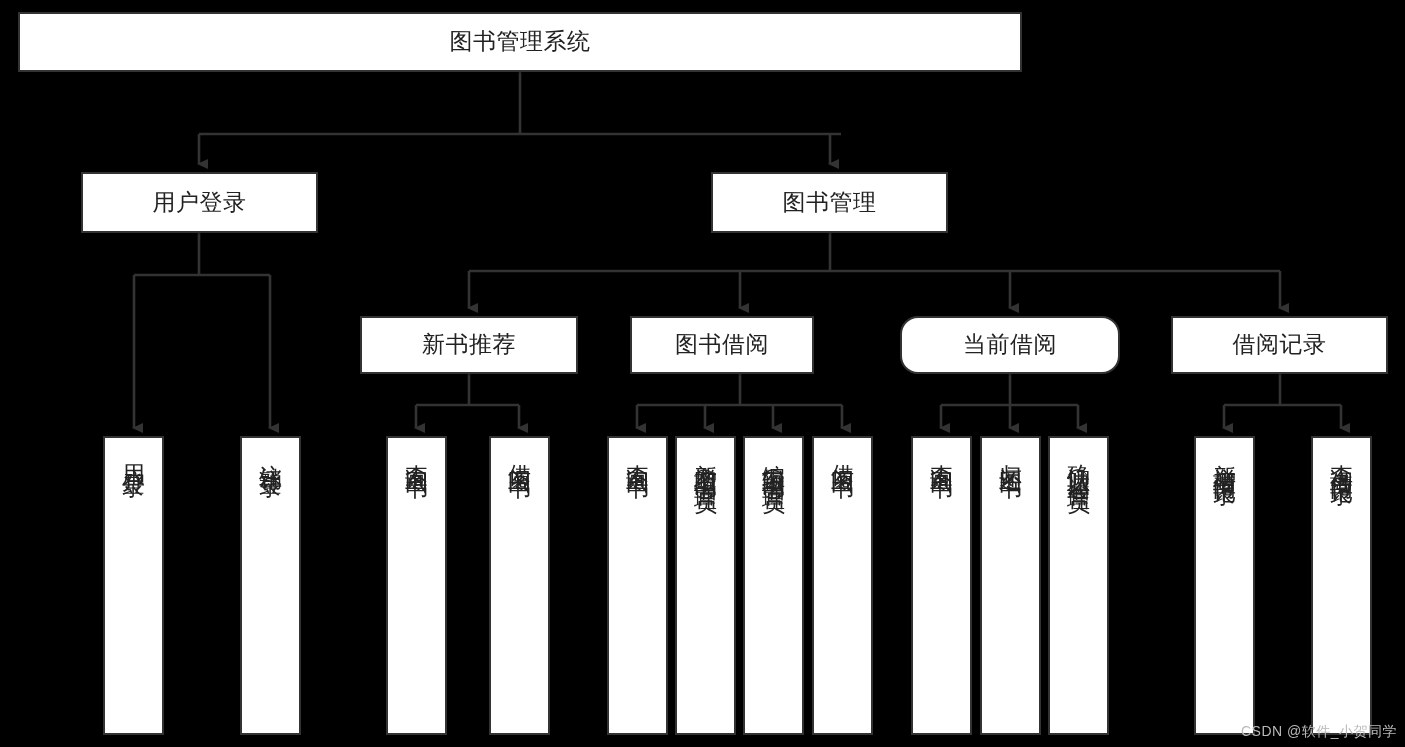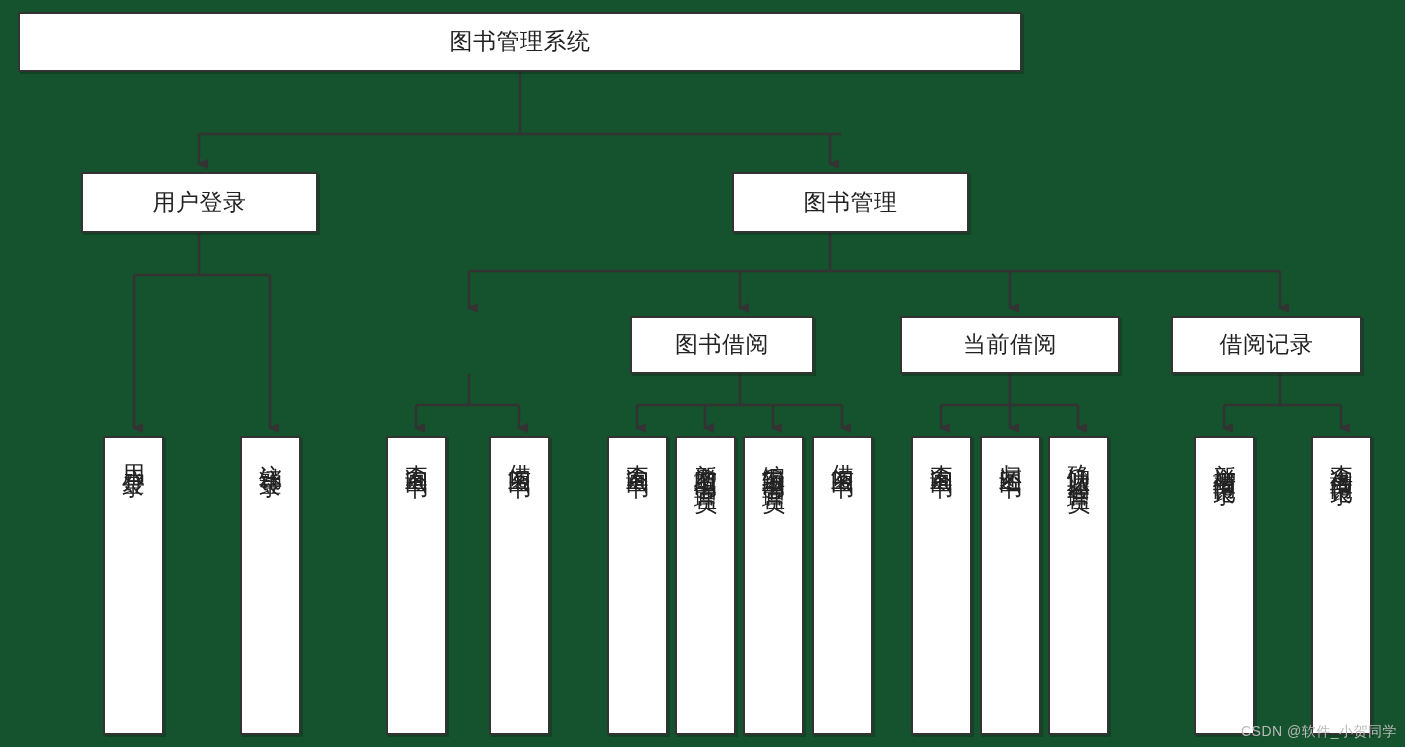--- a/index.html
+++ b/index.html
@@ -7,21 +7,21 @@
     padding: 0;
     background: #ffffff;
   }
   body {
     font-family: "Liberation Sans", "DejaVu Sans", sans-serif;
   }
   #canvas {
     position: relative;
     width: 1405px;
     height: 747px;
-    background: #14532d;
+    background: #000000;
     overflow: hidden;
   }
   svg.edges {
     position: absolute;
     left: 0;
     top: 0;
     width: 1405px;
     height: 747px;
     pointer-events: none;
   }
@@ -129,31 +129,34 @@
     </g>
   </svg>
 
   <div class="node root horizontal" style="left:18px; top:12px; width:1004px; height:60px;">
     <span class="label">图书管理系统</span>
   </div>
 
   <div class="node horizontal" style="left:81px; top:172px; width:237px; height:61px;">
     <span class="label">用户登录</span>
   </div>
-  <div class="node horizontal" style="left:732px; top:172px; width:237px; height:61px;">
+  <div class="node horizontal" style="left:711px; top:172px; width:237px; height:61px;">
     <span class="label">图书管理</span>
   </div>
 
+  <div class="node horizontal" style="left:360px; top:316px; width:218px; height:58px;">
+    <span class="label">新书推荐</span>
+  </div>
   <div class="node horizontal" style="left:630px; top:316px; width:184px; height:58px;">
     <span class="label">图书借阅</span>
   </div>
-  <div class="node horizontal" style="left:900px; top:316px; width:220px; height:58px;">
+  <div class="node horizontal" style="left:900px; top:316px; width:220px; height:58px;border-radius:18px;">
     <span class="label">当前借阅</span>
   </div>
-  <div class="node horizontal" style="left:1171px; top:316px; width:191px; height:58px;">
+  <div class="node horizontal" style="left:1171px; top:316px; width:217px; height:58px;">
     <span class="label">借阅记录</span>
   </div>
 
   <div class="node vertical" style="left:103px; top:436px; width:61px; height:299px;">
     <span class="label">用户登录</span>
   </div>
   <div class="node vertical" style="left:240px; top:436px; width:61px; height:299px;">
     <span class="label">注销登录</span>
   </div>
 

